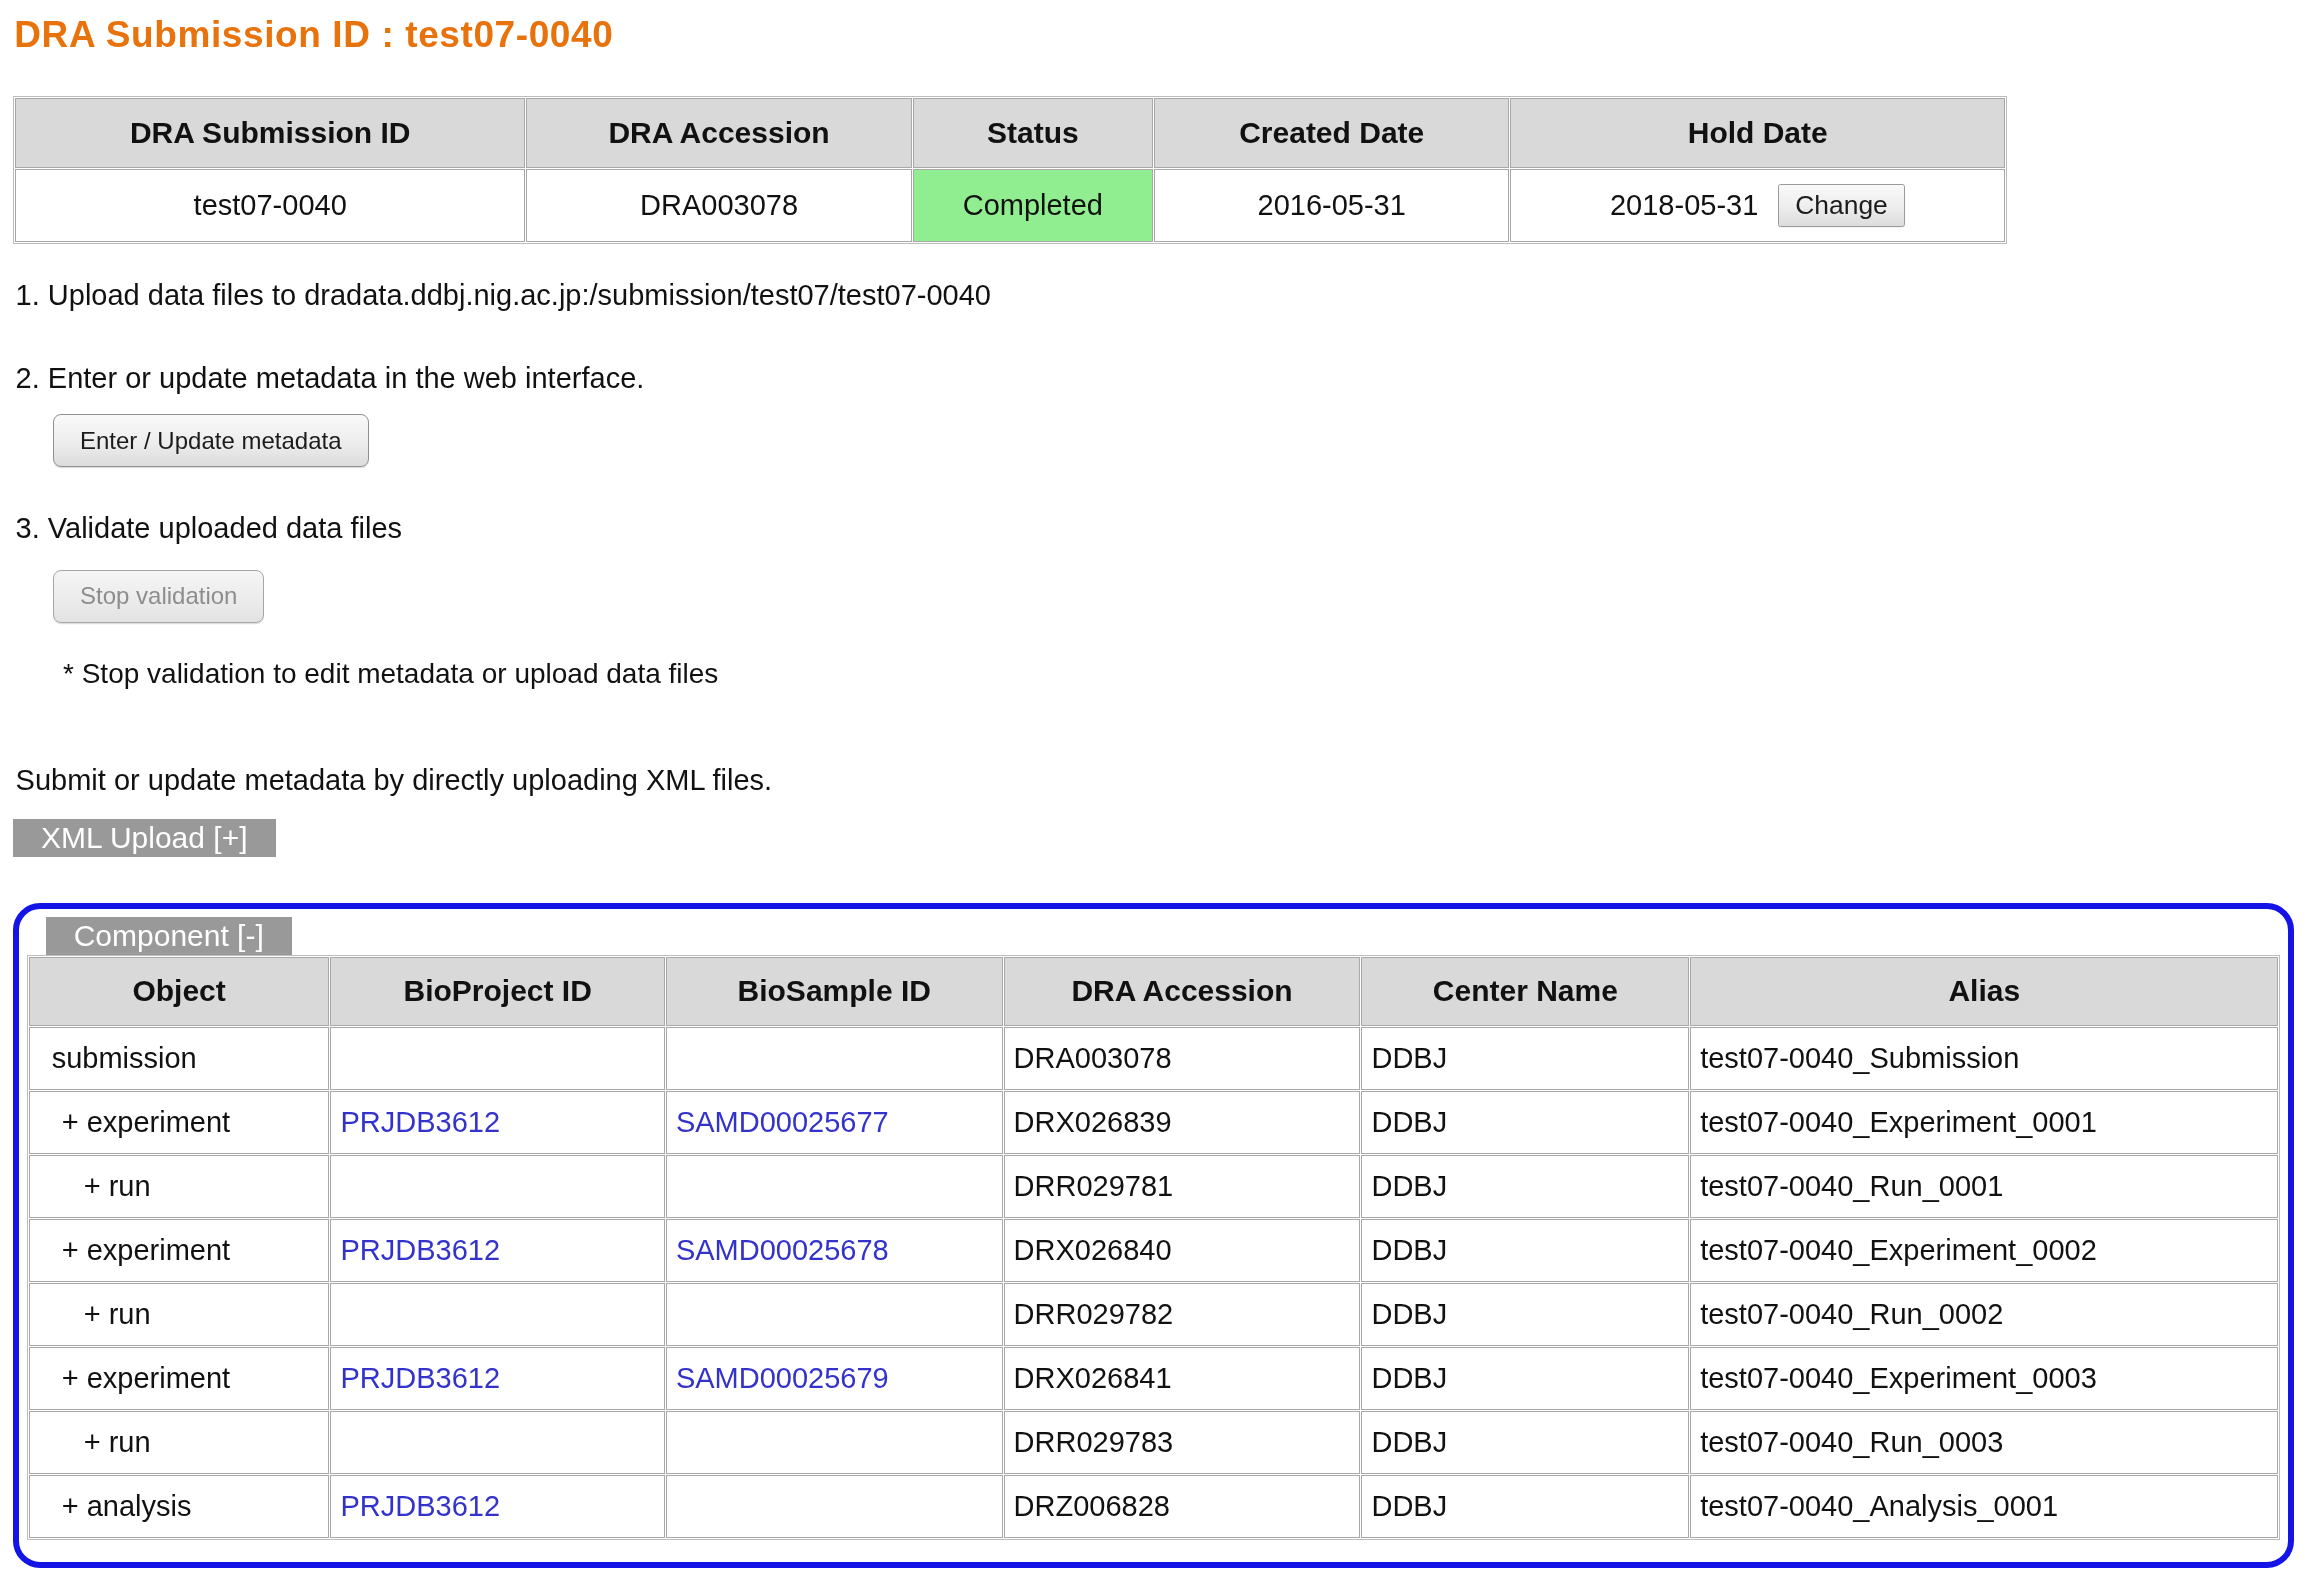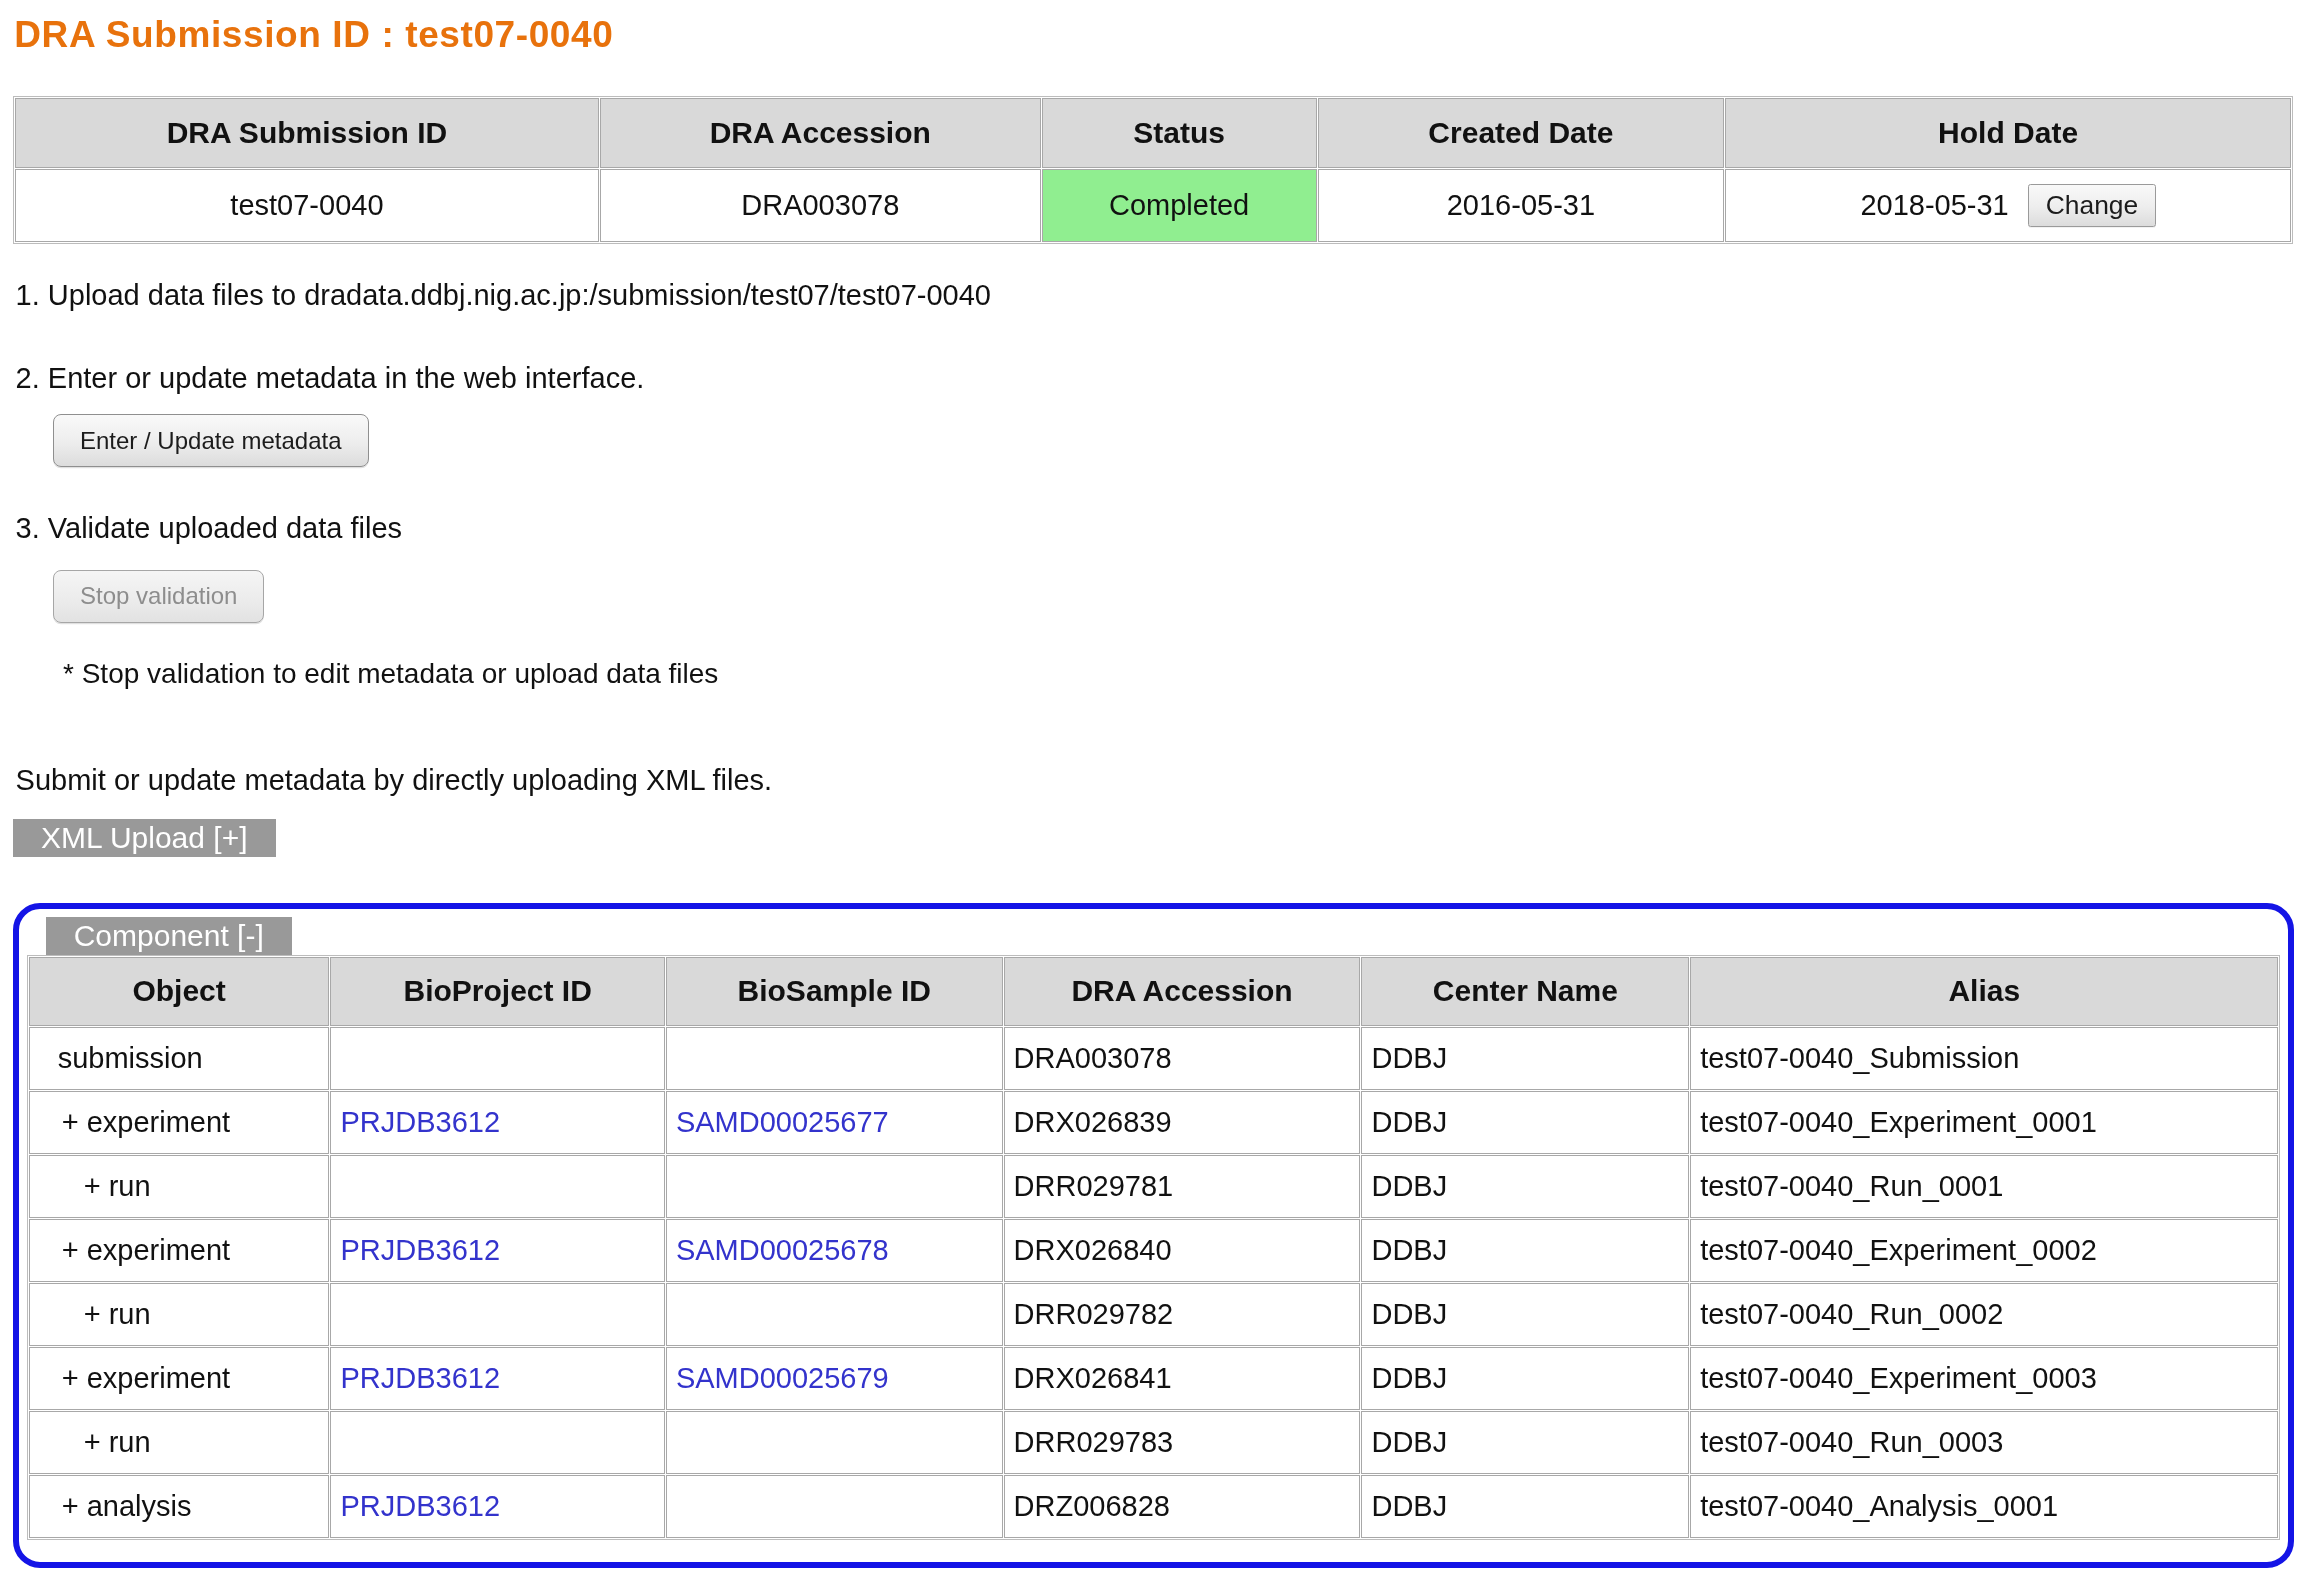--- a/index.html
+++ b/index.html
@@ -37,21 +37,21 @@
     padding: 16.7px 6.4px;
   }
   table.grid td {
     border: 1.3px solid #a8a8a8;
     font-size: 29px;
     padding: 14px 9px;
     vertical-align: middle;
     background: #ffffff;
   }
 
-  .summary-table { width: 2280px; }
+  .summary-table { width: 1994px; }
   .summary-table td { text-align: center; }
   .summary-table td.status-cell { background: var(--status_green, #90ee90); }
   .hold-wrap { display: flex; align-items: center; justify-content: center; gap: 19.3px; }
 
   
   .step-text { margin: 0 0 0 2.6px; line-height: 1.3; }
   #step1 { margin-top: 33px; }
   #step2 { margin-top: 45px; }
   #step3 { margin-top: 43px; }
   .note-text { margin: 35px 0 0 50px; font-size: 28px; }
@@ -185,21 +185,21 @@
         <th data-name="component-header-object">Object</th>
         <th data-name="component-header-bioproject">BioProject ID</th>
         <th data-name="component-header-biosample">BioSample ID</th>
         <th data-name="component-header-accession">DRA Accession</th>
         <th data-name="component-header-center">Center Name</th>
         <th data-name="component-header-alias">Alias</th>
       </tr>
     </thead>
     <tbody data-name="component-table-body">
         <tr data-name="component-row">
-          <td data-name="object-cell" style="padding-left: 28px;">submission</td>
+          <td data-name="object-cell" style="padding-left: 22px;">submission</td>
           <td data-name="bioproject-id-link-cell"></td>
           <td data-name="biosample-id-link-cell"></td>
           <td data-name="dra-accession-cell">DRA003078</td>
           <td data-name="center-name-cell">DDBJ</td>
           <td data-name="alias-cell">test07-0040_Submission</td>
         </tr>
         <tr data-name="component-row">
           <td data-name="object-cell" style="padding-left: 32px;">+ experiment</td>
           <td data-name="bioproject-id-link-cell"><a href="#" class="cell-link" data-name="bioproject-id-link">PRJDB3612</a></td>
           <td data-name="biosample-id-link-cell"><a href="#" class="cell-link" data-name="biosample-id-link">SAMD00025677</a></td>

